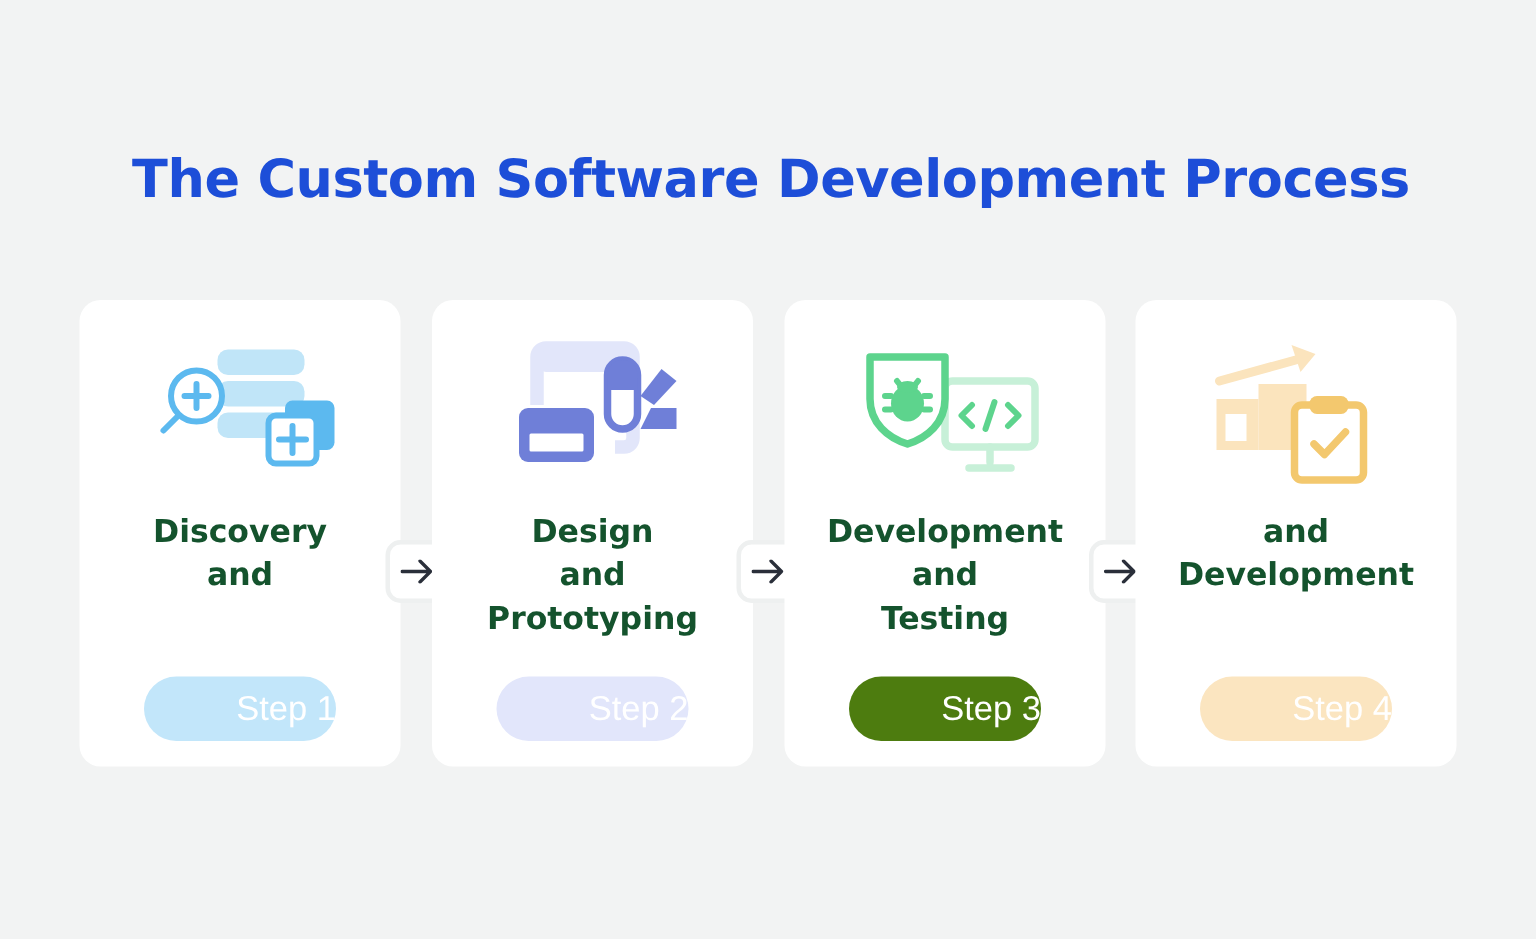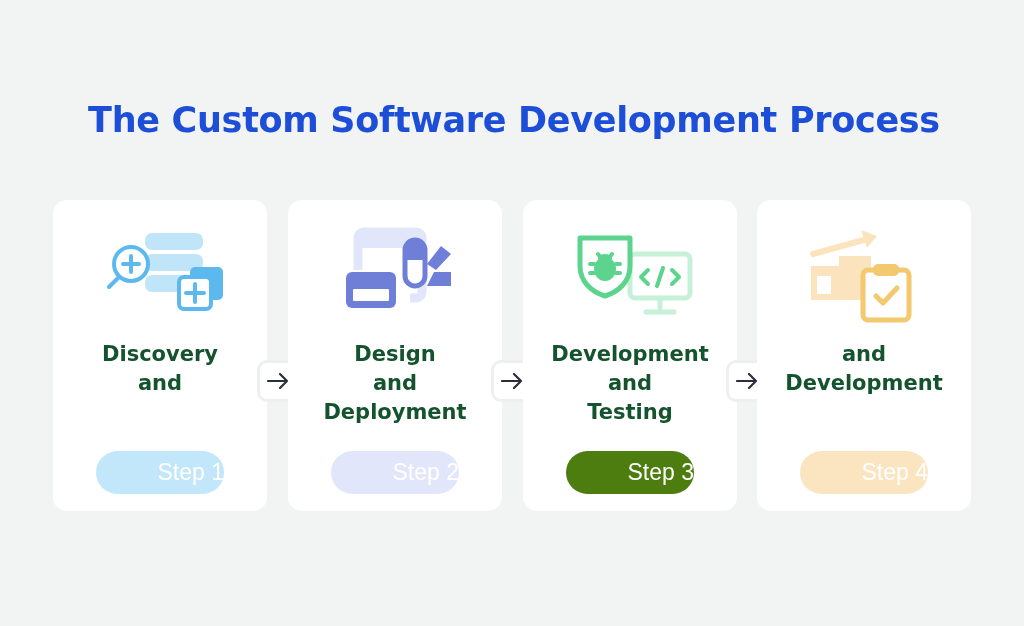--- a/index.html
+++ b/index.html
@@ -124,21 +124,21 @@
       <rect x="75" y="14" width="20" height="20" rx="10" fill="#6f7fd8"></rect>
       <rect x="75" y="26" width="20" height="8" fill="#6f7fd8"></rect>
 
       <path d="M97 38 L111 20 L121 28 L106 44 Z" fill="#6f7fd8"></path>
       <path d="M97 60 H121 V46 H104 Z" fill="#6f7fd8"></path>
     </svg>
   </div>
   <div class="label">
     <span>Design</span>
     <span>and</span>
-    <span>Deployment</span>
+    <span>Prototyping</span>
   </div>
   <div class="pill" style="background:#e2e6fb;">Step 2</div>
 </div>
 
 <div class="arrow" style="left:491px;">
   <svg width="22" height="16" viewBox="0 0 22 16">
     <path d="M1 8 H20 M13 1 L20 8 L13 15" fill="none" stroke="#2a2f3a" stroke-width="2.2" stroke-linecap="round" stroke-linejoin="round"></path>
   </svg>
 </div>
 

